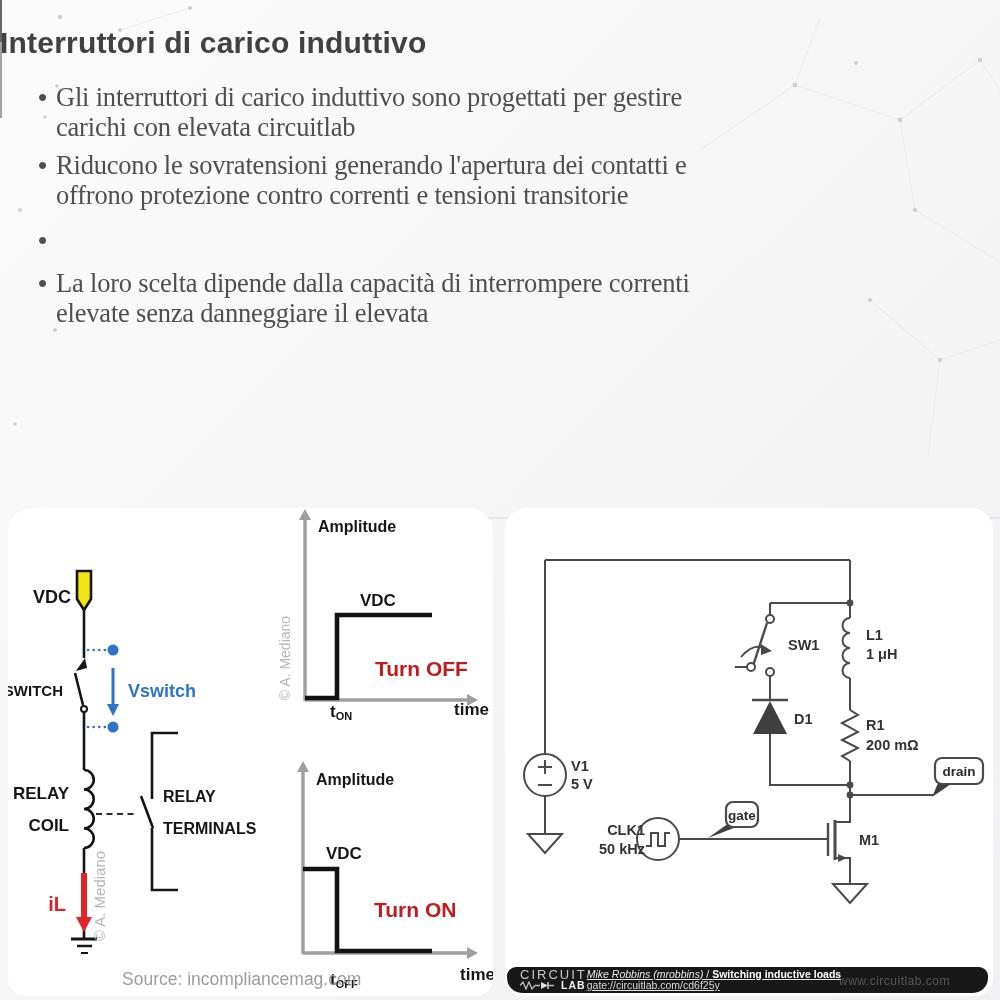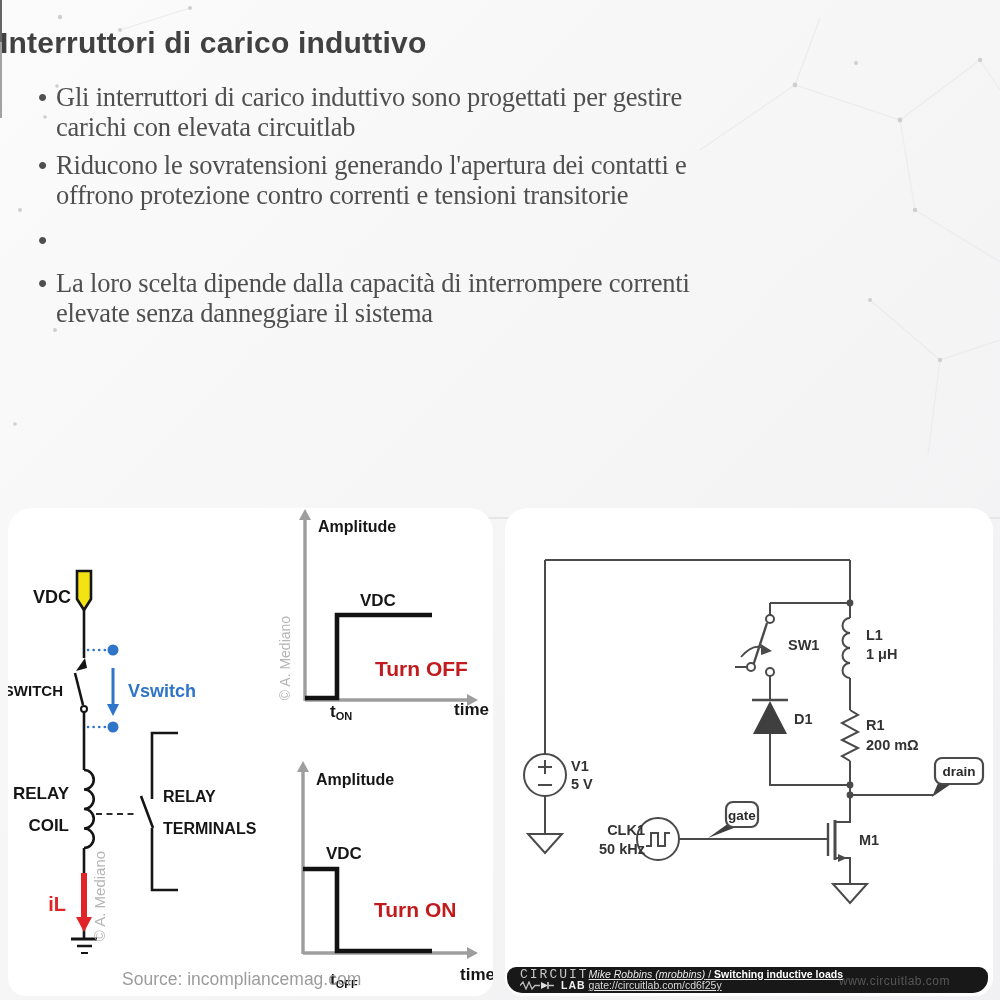--- a/index.html
+++ b/index.html
@@ -22,21 +22,21 @@
   .m2{margin-top:8px}.m3{margin-top:15px}.m4{margin-top:13px}
   .panel{position:absolute;top:508px;background:#ffffff;overflow:hidden;}
   .panel-left{left:8px;width:485px;height:488px;border-radius:24px 24px 18px 18px;}
   .panel-right{left:505px;width:488px;height:488px;border-radius:22px 22px 18px 18px;}
   .footer-bar{
     position:absolute;left:2px;right:5px;bottom:3px;height:26px;background:#181818;
     border-radius:9px 9px 15px 15px;display:flex;align-items:center;padding-left:13px;
     color:#e8e8e8;
   }
   .brand{display:flex;flex-direction:column;justify-content:center;line-height:10px;flex:none;}
-  .brand-top{font-size:13px;letter-spacing:2px;color:#c9c9c9;font-weight:400;font-family:Liberation Mono, monospace;}
+  .brand-top{font-size:13px;letter-spacing:2px;color:#c9c9c9;font-weight:400;}
   .brand-bottom{display:flex;align-items:center;height:10px;}
   .brand-bottom svg{display:block;}
   .brand-lab{font-size:10.5px;font-weight:700;color:#f2f2f2;letter-spacing:1px;margin-left:1px;}
   .credit{line-height:11.5px;white-space:nowrap;text-decoration:underline;}
   .credit .l1{font-size:10.5px;}
   .credit .author{font-style:italic;color:#e9e9e9;}
   .credit .work{font-weight:700;color:#ffffff;}
   .credit .l2{font-size:10.5px;color:#d9d9d9;}
   .wm{position:absolute;right:38px;top:7px;font-size:12px;color:#8a8a8a;opacity:.55;letter-spacing:.5px;}
   .edge-sliver{position:absolute;left:0;top:0;width:2px;background:#5a5a5a;}
@@ -96,21 +96,21 @@
       <div>offrono protezione contro correnti e tensioni transitorie</div>
     </div>
   </div>
   <div class="bullet m3">
     <span class="dot">•</span>
   </div>
   <div class="bullet m4">
     <span class="dot">•</span>
     <div class="lines">
       <div>La loro scelta dipende dalla capacità di interrompere correnti</div>
-      <div>elevate senza danneggiare il sistema</div>
+      <div>elevate senza danneggiare il elevata</div>
     </div>
   </div>
 </div>
 
 <div class="panel panel-left">
 <svg width="485" height="488" viewBox="0 0 485 488">
 
   <g>
     <polygon points="69,63 83,63 83,91 76,102 69,91" fill="#f3e312" stroke="#151515" stroke-width="2.6"></polygon>
     <g stroke="#151515" stroke-width="2.6" fill="none">

